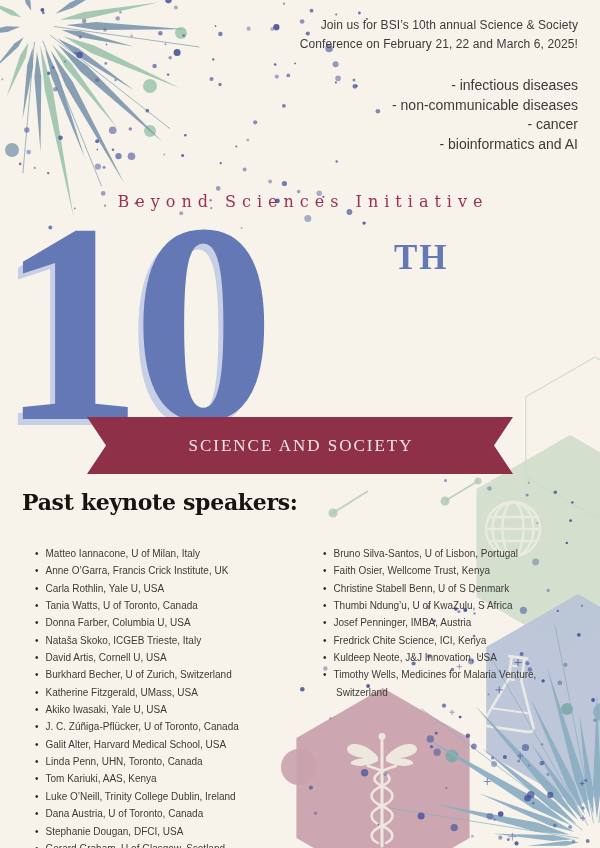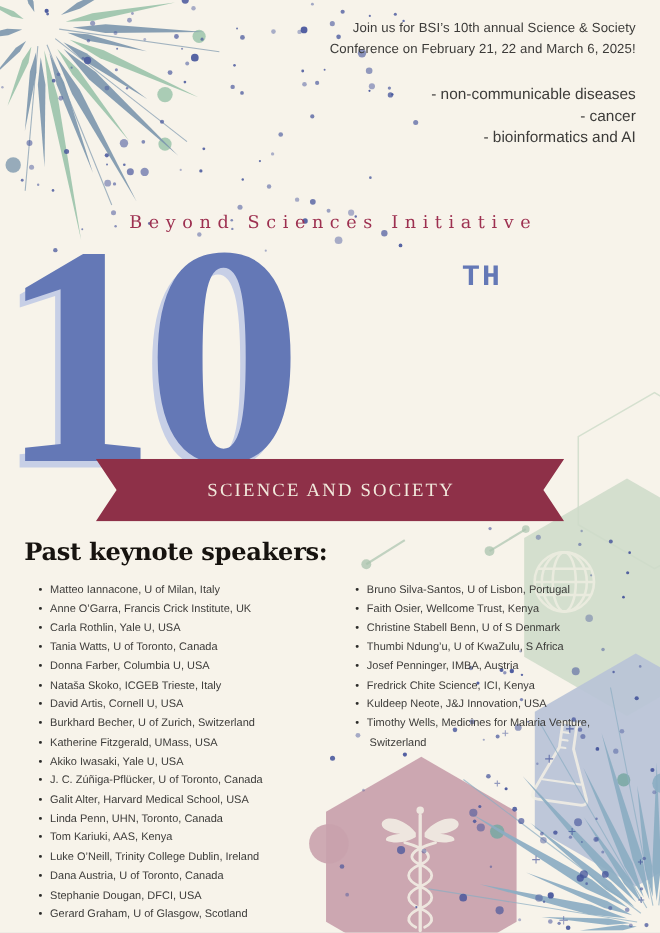--- a/index.html
+++ b/index.html
@@ -17,29 +17,29 @@
 .intro{top:16px;right:22px;width:420px;text-align:right;
   font-size:12px;line-height:19px;color:var(--body-text);letter-spacing:.1px}
 .topics{top:76px;right:22px;text-align:right;font-size:14px;line-height:19.6px;color:var(--body-text)}
 .topics .t-head{margin-bottom:5px}
 .topics ul{list-style:none;margin:0;padding:0}
 .brand{top:192px;left:0;right:0;text-align:center;font-family:"DejaVu Serif",serif;
   font-size:16px;letter-spacing:6px;padding-left:6px;color:var(--title-crimson)}
 .ten{top:178px;left:0;right:0;text-align:left;font-family:"Liberation Serif",serif;
   font-weight:700;font-size:285px;line-height:290px;letter-spacing:-10px;
   color:var(--anniversary-blue);text-shadow:-5px 6px 0 var(--anniversary-shadow)}
-.th{left:420px;top:238px;font-family:Liberation Mono, monospace;font-weight:700;
-  font-size:27px;letter-spacing:2px;color:var(--anniversary-blue)}
+.th{left:394px;top:238px;font-family:Liberation Serif, serif;font-weight:700;
+  font-size:35px;letter-spacing:2px;color:var(--anniversary-blue)}
 .banner{left:87px;top:417px;width:426px;height:57px;background:var(--accent-maroon);
   clip-path:polygon(0 0,100% 0,calc(100% - 19px) 50%,100% 100%,0 100%,19px 50%);
   color:var(--banner-text);text-align:center;font-family:"Liberation Serif",serif;
   font-size:17px;line-height:23px;letter-spacing:2px;padding-left:2px;
   display:flex;flex-direction:column;justify-content:center}
 .speakers{left:22px;top:489px;width:566px}
-.speakers h2{margin:0 0 13px;font-family:"DejaVu Serif",serif;font-weight:700;
+.speakers h2{margin:0 0 30px;font-family:"DejaVu Serif",serif;font-weight:700;
   font-size:22px;line-height:26px;letter-spacing:-.3px;color:var(--heading-black)}
 .cols{display:flex}
 .col-left{width:288px}
 .col-right{width:250px}
 ul.speaker-list{list-style:none;margin:0;padding:0 0 0 13px;
   font-size:10px;line-height:17.35px;color:var(--body-text)}
 ul.speaker-list li{padding-left:13px;text-indent:-13px}
 ul.speaker-list li::before{content:"•";margin-right:7px;color:#2b2a28}
 </style>
 </head>
@@ -338,20 +338,21 @@
       </g>
   </svg>
 
   <div class="layer intro">
     <span>Join us for BSI’s 10th annual Science &amp; Society</span><br>
     <span>Conference on February 21, 22 and March 6, 2025!</span>
   </div>
 
   <div class="layer topics">
     <ul>
+        <li>- infectious diseases</li>
         <li>- non-communicable diseases</li>
         <li>- cancer</li>
         <li>- bioinformatics and AI</li>
       </ul>
   </div>
 
   <div class="layer brand">Beyond Sciences Initiative</div>
 
   <div class="layer ten">10</div>
   <div class="layer th">TH</div>

